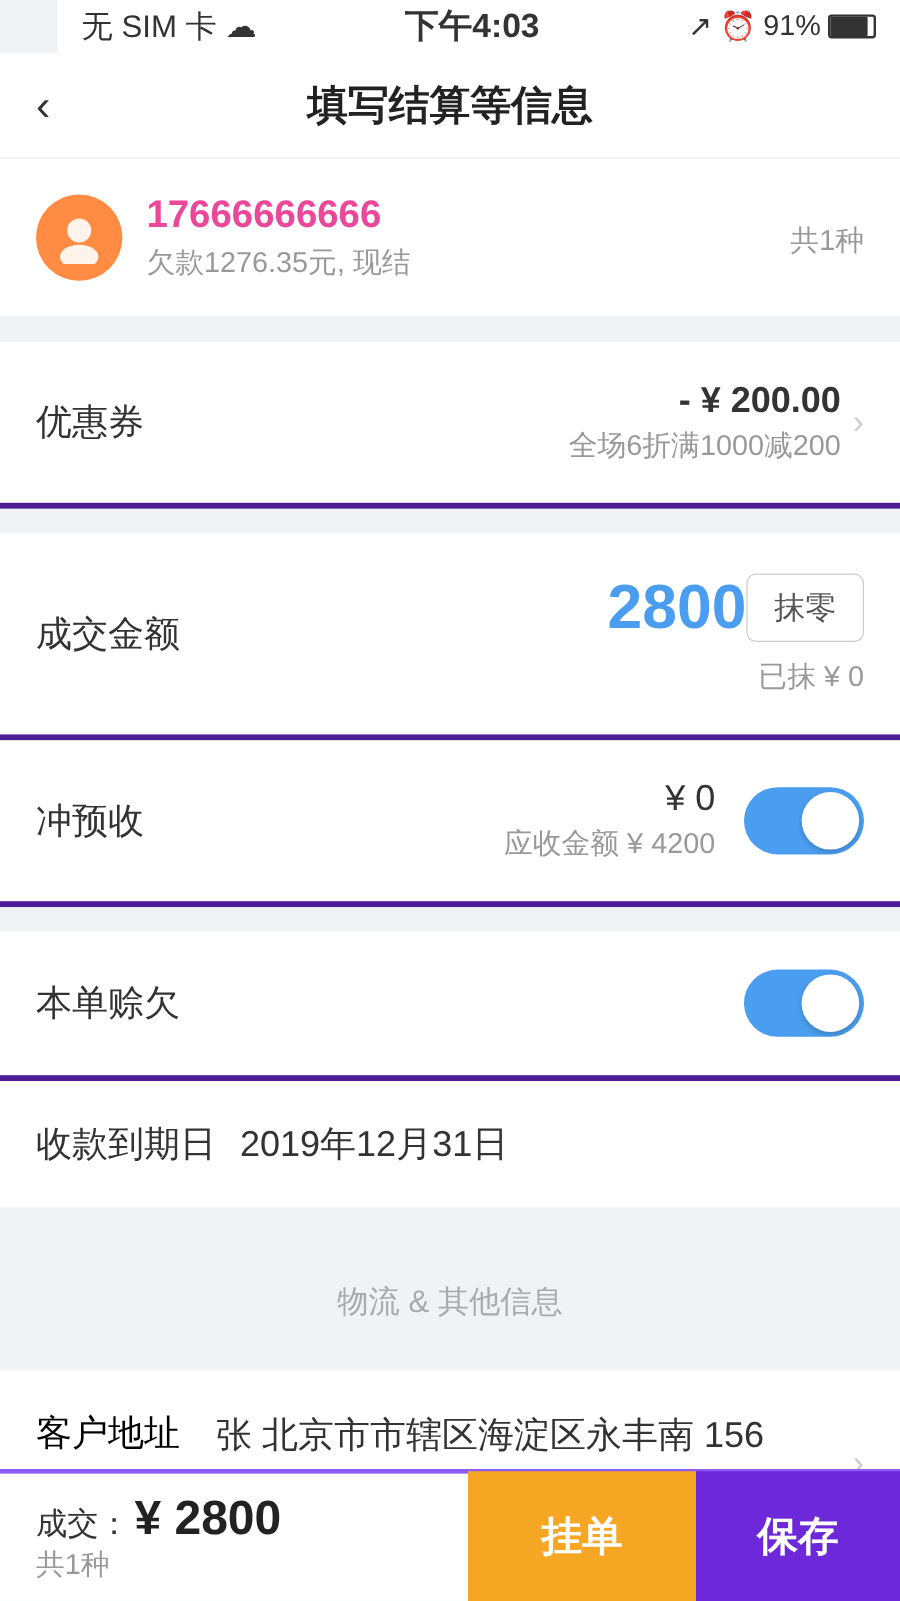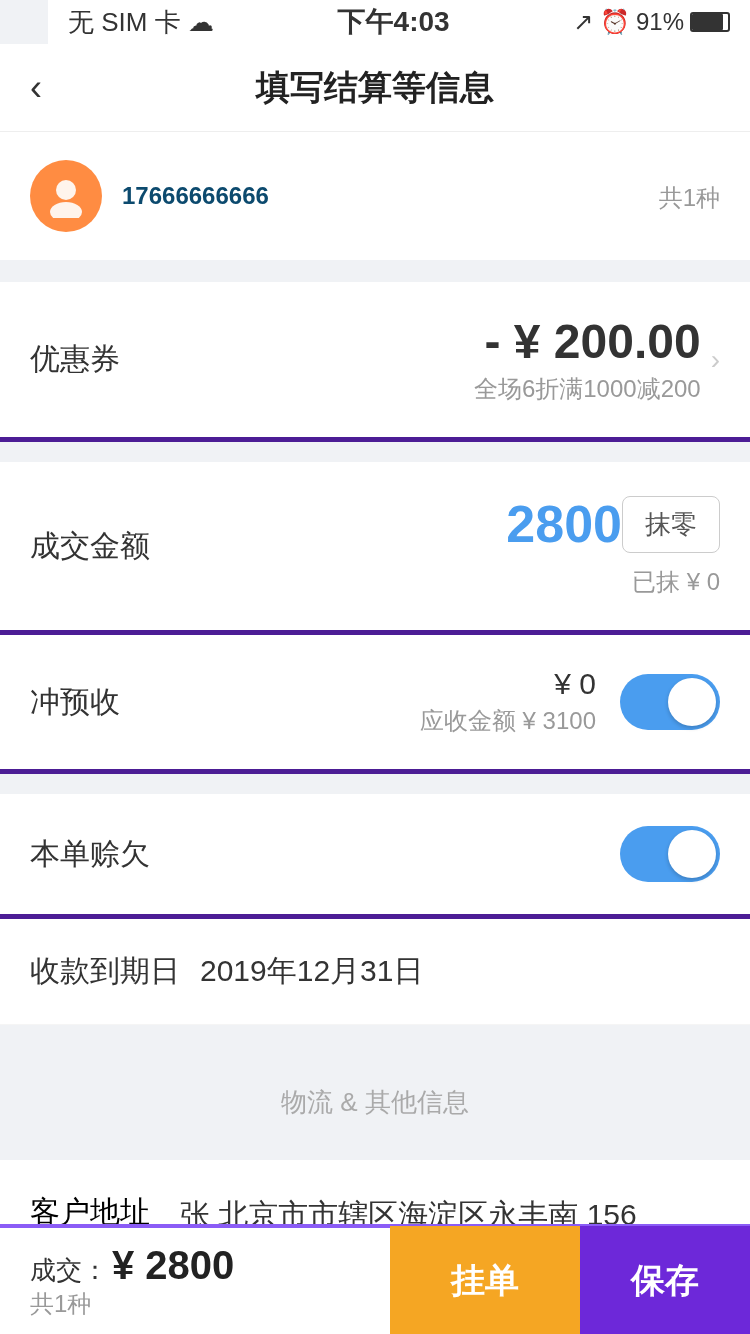--- a/index.html
+++ b/index.html
@@ -67,21 +67,21 @@
     .avatar {
       width: 72px;
       height: 72px;
       border-radius: 50%;
       background: #ff8c42;
       display: flex;
       align-items: center;
       justify-content: center;
     }
     .customer-info { display: flex; flex-direction: column; gap: 6px; }
-    .customer-phone { font-size: 24px; font-weight: 600; color: #0c4a6e; }
+    .customer-phone { font-size: 32px; font-weight: 600; color: #ec4899; }
     .customer-debt { font-size: 24px; color: #999; }
     .customer-right { text-align: right; }
     .total-amount { font-size: 30px; color: #222; font-weight: 500; }
     .total-count { font-size: 24px; color: #999; margin-top: 4px; }
 
     
     .section-divider {
       height: 20px;
       background: #f0f2f5;
     }
@@ -92,21 +92,21 @@
       display: flex;
       align-items: center;
       justify-content: space-between;
       padding: 32px 30px;
       border-bottom: 5px solid #4c1d95;
       min-height: 88px;
     }
     .row-label { font-size: 30px; color: #333; font-weight: 500; }
 
     
-    .coupon-discount { font-size: 48px; color: #333; font-weight: 600; }
+    .coupon-discount { font-size: 30px; color: #333; font-weight: 600; }
     .coupon-desc { font-size: 24px; color: #999; margin-top: 4px; text-align: right; }
     .chevron-icon { font-size: 28px; color: #ccc; margin-left: 10px; }
 
     
     .deal-amount-value { font-size: 52px; color: #4a9def; font-weight: 700; }
     .round-zero-btn {
       border: 1px solid #ccc;
       border-radius: 8px;
       padding: 10px 22px;
       font-size: 26px;
@@ -255,20 +255,21 @@
 <div class="customer-card">
   <div class="customer-left">
     <div class="avatar">
       <svg width="44" height="44" viewBox="0 0 44 44">
         <circle cx="22" cy="16" r="10" fill="white" opacity="0.9"></circle>
         <ellipse cx="22" cy="38" rx="16" ry="10" fill="white" opacity="0.9"></ellipse>
       </svg>
     </div>
     <div class="customer-info">
       <div class="customer-phone">17666666666</div>
+      <div class="customer-debt">欠款1276.35元, 现结</div>
     </div>
   </div>
   <div class="customer-right">
     <div class="total-count">共1种</div>
   </div>
 </div>
 
 <div class="section-divider"></div>
 
 <div class="form-row">
@@ -293,21 +294,21 @@
     </div>
     <div class="already-rounded">已抹  ¥ 0</div>
   </div>
 </div>
 
 <div class="form-row">
   <div class="row-label">冲预收</div>
   <div style="display:flex;align-items:center;gap:24px;">
     <div class="precollect-right">
       <div class="precollect-amount">¥ 0</div>
-      <div class="receivable-amount">应收金额 ¥ 3100</div>
+      <div class="receivable-amount">应收金额 ¥ 4200</div>
     </div>
     <div class="toggle">
       <div class="toggle-knob"></div>
     </div>
   </div>
 </div>
 
 <div class="section-divider"></div>
 
 <div class="form-row">

